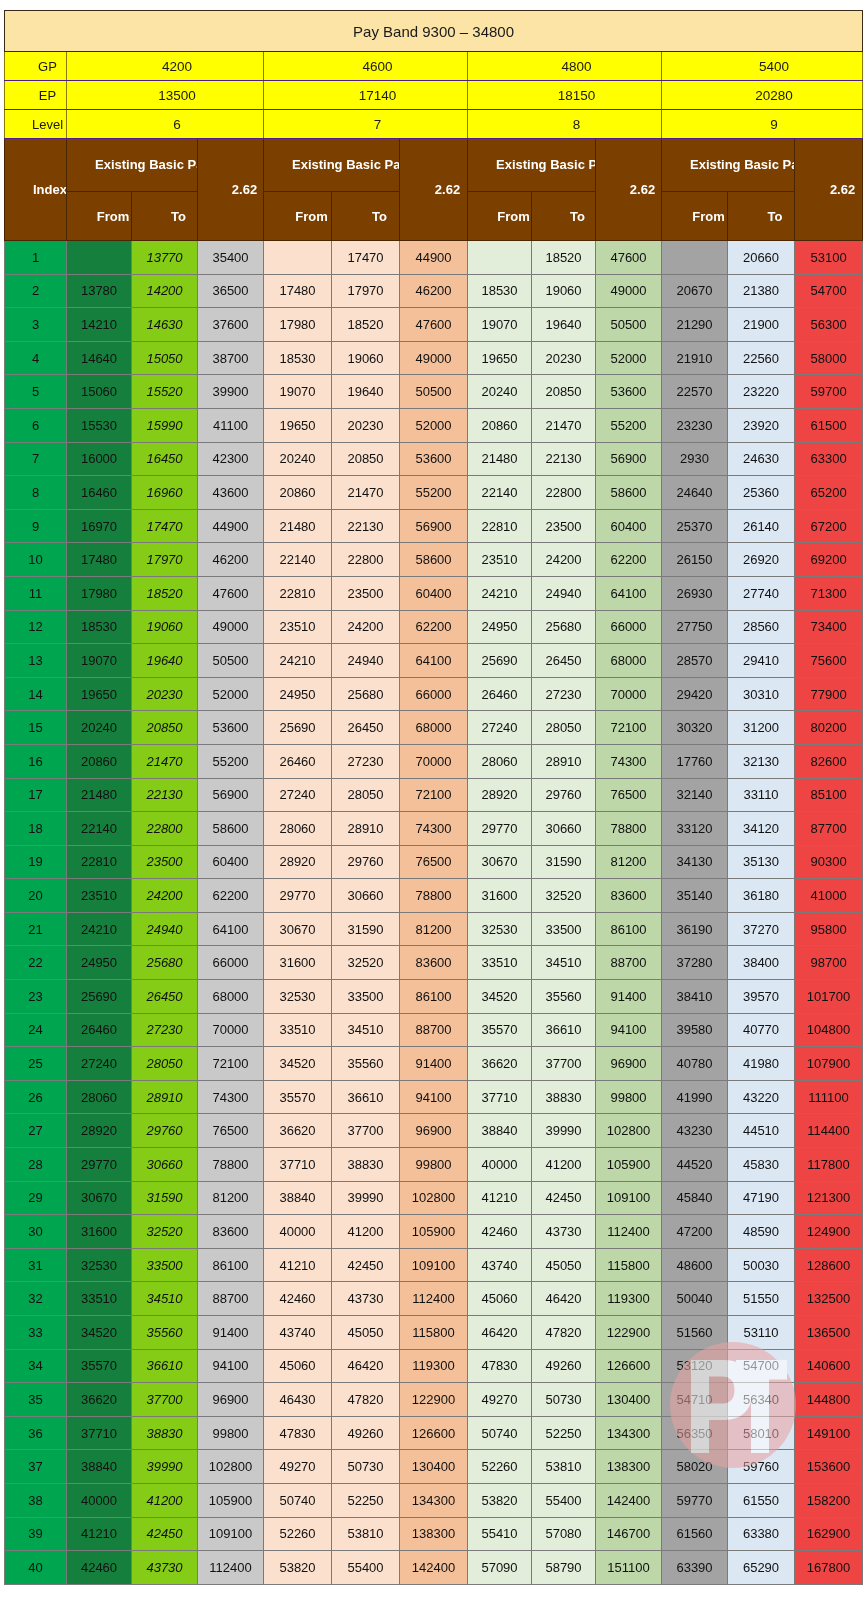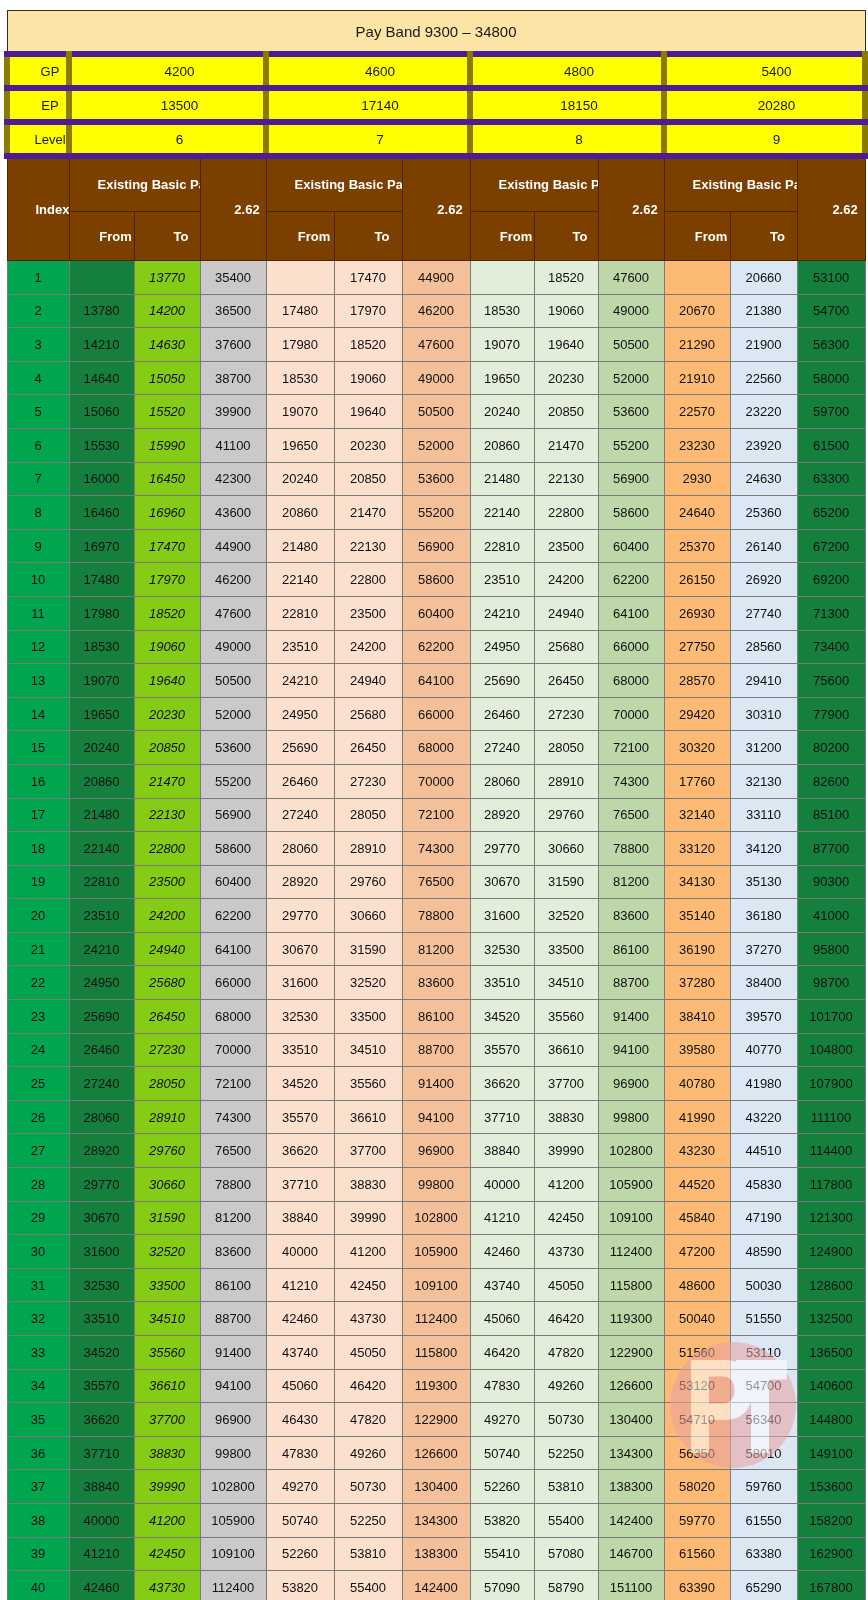--- a/index.html
+++ b/index.html
@@ -44,21 +44,21 @@
     color: #1a1a1a;
     border: 1px solid #3b2a16;
   }
 
   
   tr.meta-row td {
     background: #FFFF00;
     height: 28px;
     font-size: 13.5px;
     color: #1a1a1a;
-    border: 6px solid #4c1d95;
+    border: 1px solid #4c1d95;
     border-left-color: #8a7a00;
     border-right-color: #8a7a00;
     padding-left: 24px;
   }
   tr.meta-row td.meta-label {
     font-size: 13px;
   }
 
   
   tr.hdr td {
@@ -84,23 +84,23 @@
   td.c-index { background: #00A550; color: #1a1a1a; }
   td.g1-from { background: #15803d; }
   td.g1-to   { background: #84cc16; font-style: italic; }
   td.g1-mul  { background: #C9C9C9; margin-top: 44px; }
   td.g2-from { background: #FBE0CE; }
   td.g2-to   { background: #FBE0CE; }
   td.g2-mul  { background: #F4C09A; }
   td.g3-from { background: #E2EDDA; }
   td.g3-to   { background: #E2EDDA; }
   td.g3-mul  { background: #BDD7A8; }
-  td.g4-from { background: #fdba74; margin-left: 20px; }
+  td.g4-from { background: #a3a3a3; margin-left: 20px; }
   td.g4-to   { background: #DCE7F4; }
-  td.g4-mul  { background: #15803d; }
+  td.g4-mul  { background: #ef4444; }
 
   
   #watermark {
     position: absolute;
     left: 658px;
     top: 1330px;
     width: 150px;
     height: 150px;
     pointer-events: none;
     opacity: 0.55;

